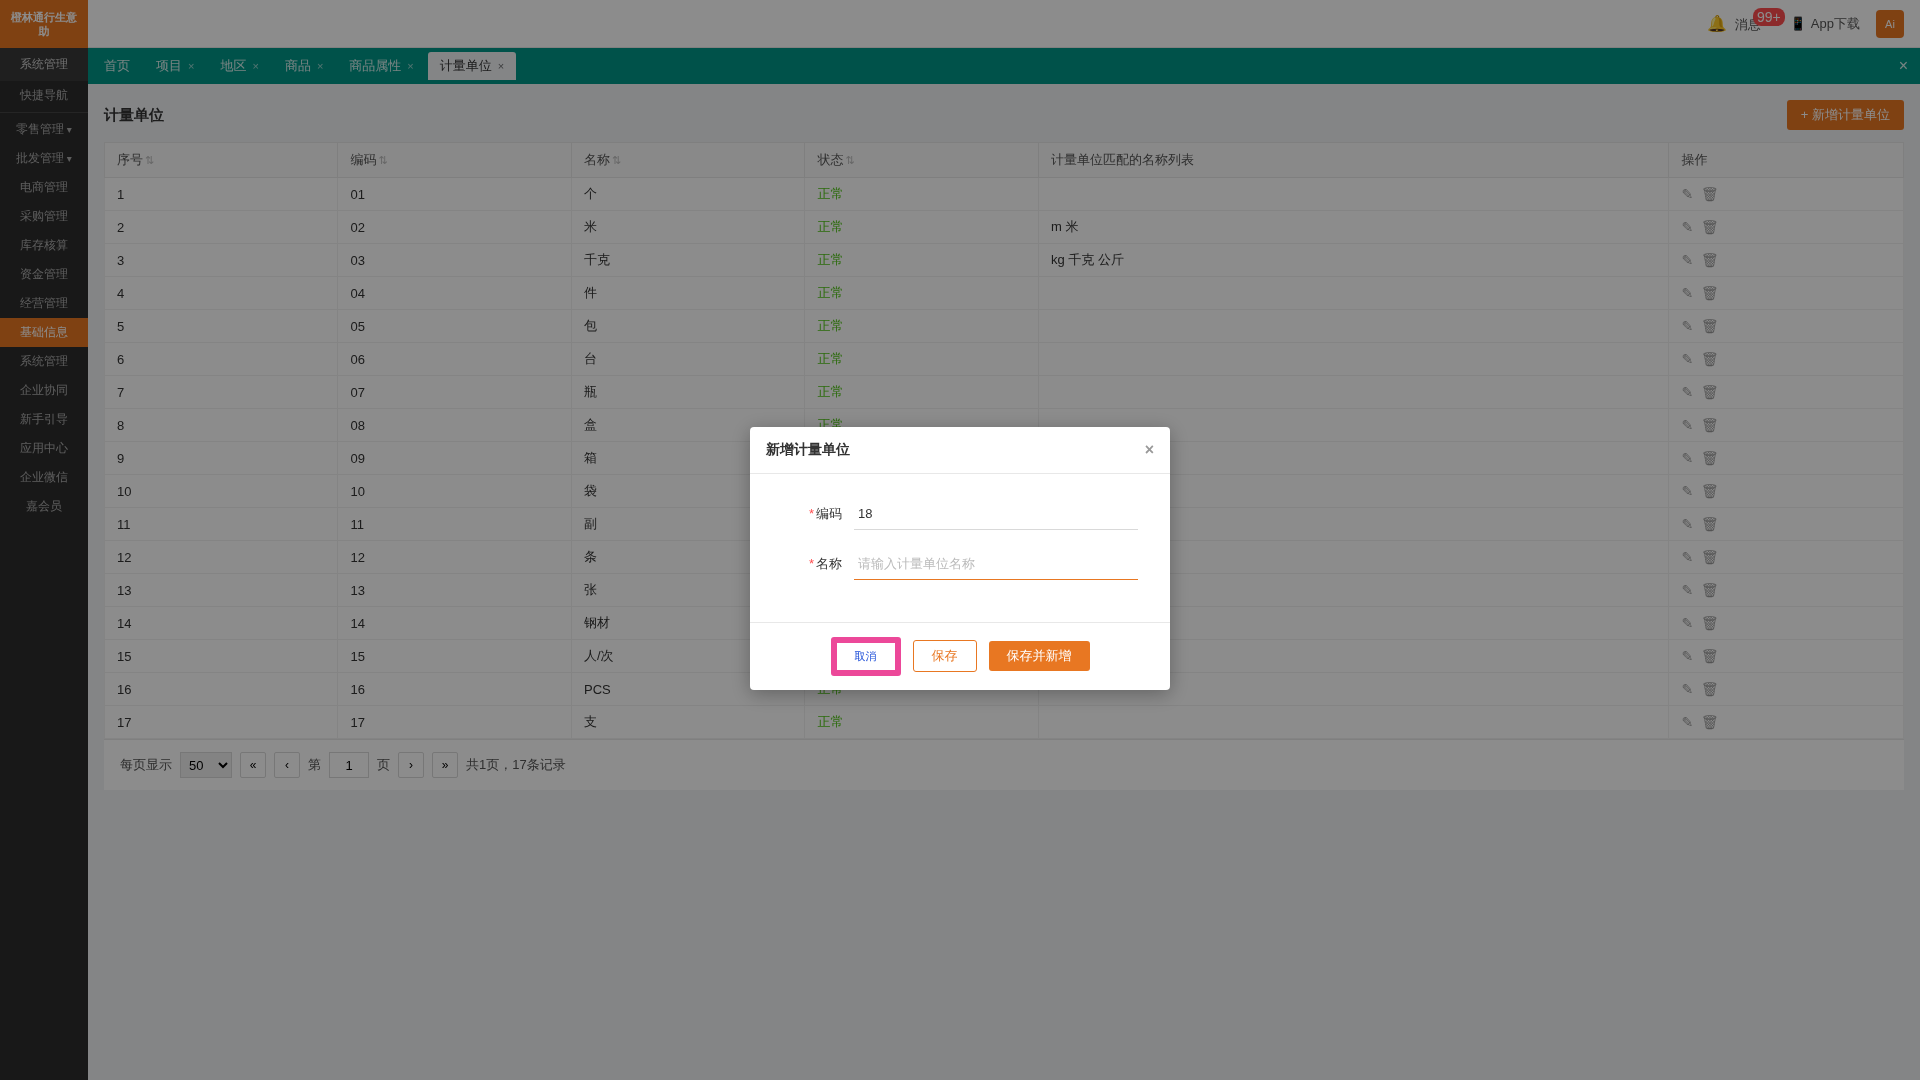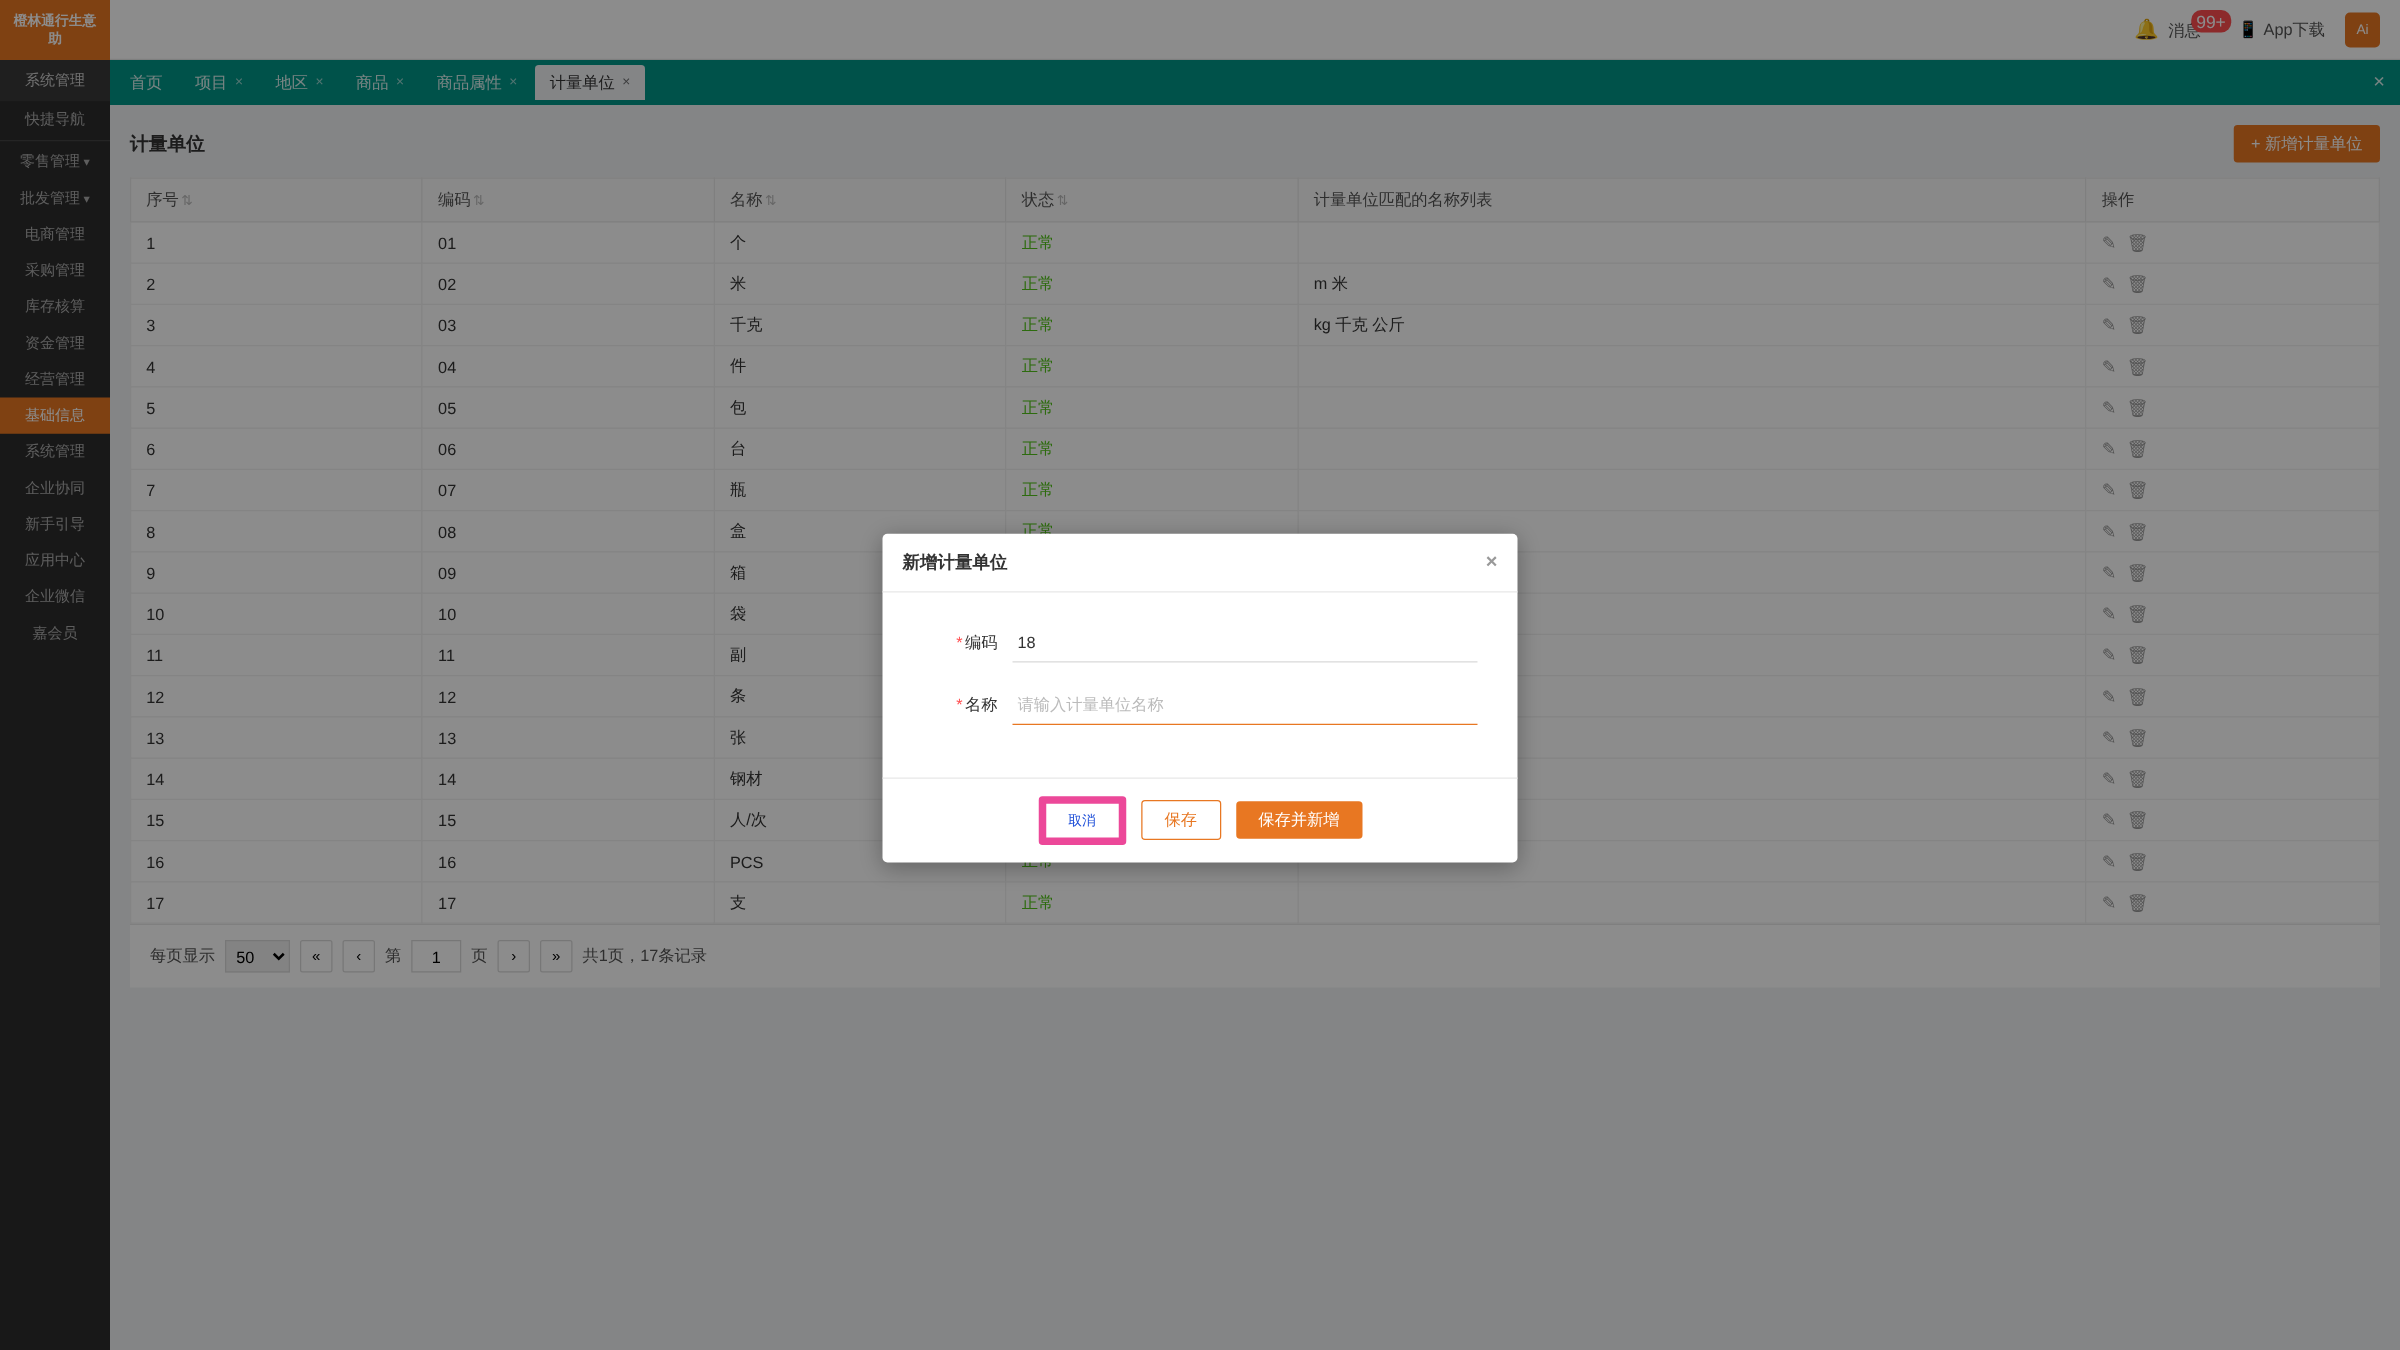--- a/index.html
+++ b/index.html
@@ -270,21 +270,21 @@
       z-index: 100;
       display: flex;
       align-items: center;
       justify-content: center;
     }
 
     
     .dialog {
       background: white;
       border-radius: 4px;
-      width: 508px;
+      width: 420px;
       box-shadow: 0 4px 20px rgba(0,0,0,0.3);
       position: relative;
       margin-top: 36px;
     }
     .dialog-header {
       padding: 14px 16px;
       border-bottom: 1px solid #e8e8e8;
       font-size: 14px;
       font-weight: bold;
       color: #333;

